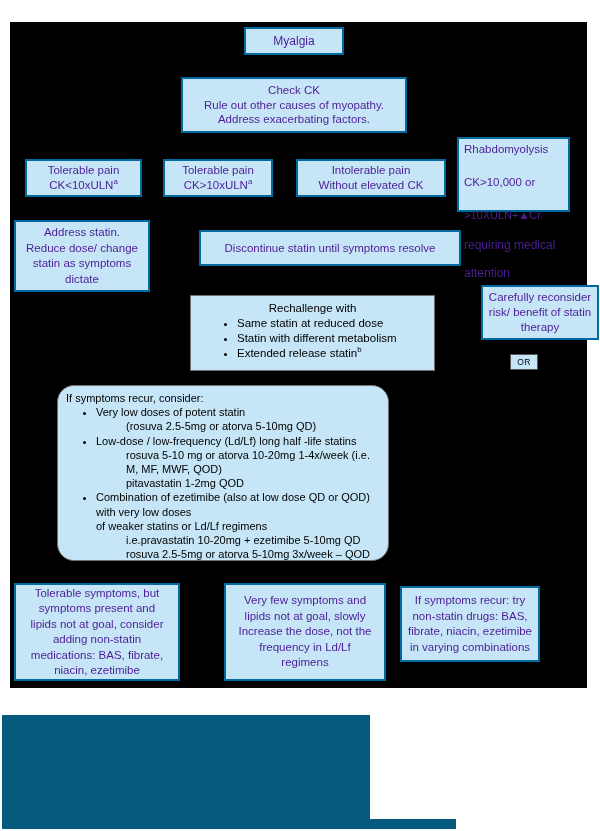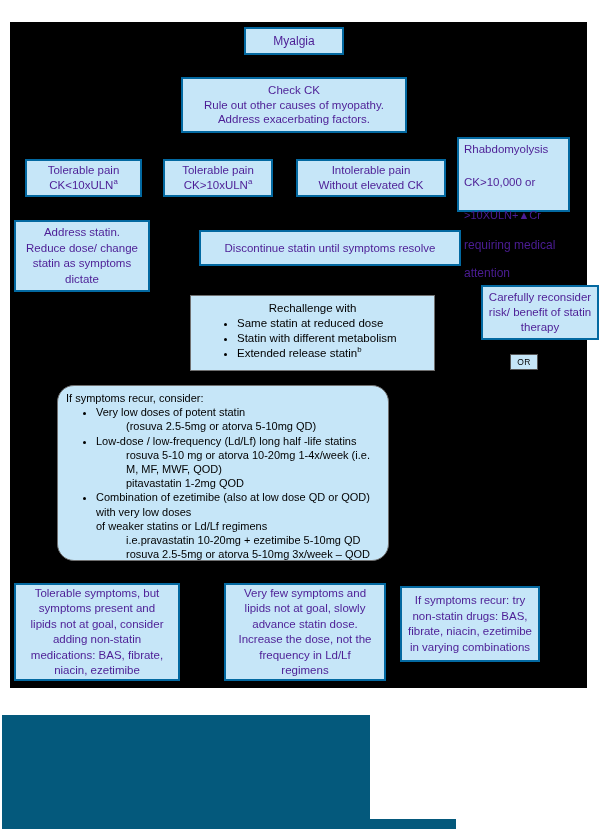--- a/index.html
+++ b/index.html
@@ -222,21 +222,20 @@
     <span class="ln">symptoms present and</span>
     <span class="ln">lipids not at goal, consider</span>
     <span class="ln">adding non-statin</span>
     <span class="ln">medications: BAS, fibrate,</span>
     <span class="ln">niacin, ezetimibe</span>
   </div>
 
   <div class="box" style="left:224px; top:583px; width:162px; height:98px; font-size:11.5px; line-height:15.5px;">
     <span class="ln">Very few symptoms and</span>
     <span class="ln">lipids not at goal, slowly</span>
-    <span class="ln">advance statin dose.</span>
     <span class="ln">Increase the dose, not the</span>
     <span class="ln">frequency in Ld/Lf</span>
     <span class="ln">regimens</span>
   </div>
 
   <div class="box" style="left:400px; top:586px; width:140px; height:76px; font-size:11.5px; line-height:15.5px;">
     <span class="ln">If symptoms recur: try</span>
     <span class="ln">non-statin drugs: BAS,</span>
     <span class="ln">fibrate, niacin, ezetimibe</span>
     <span class="ln">in varying combinations</span>

